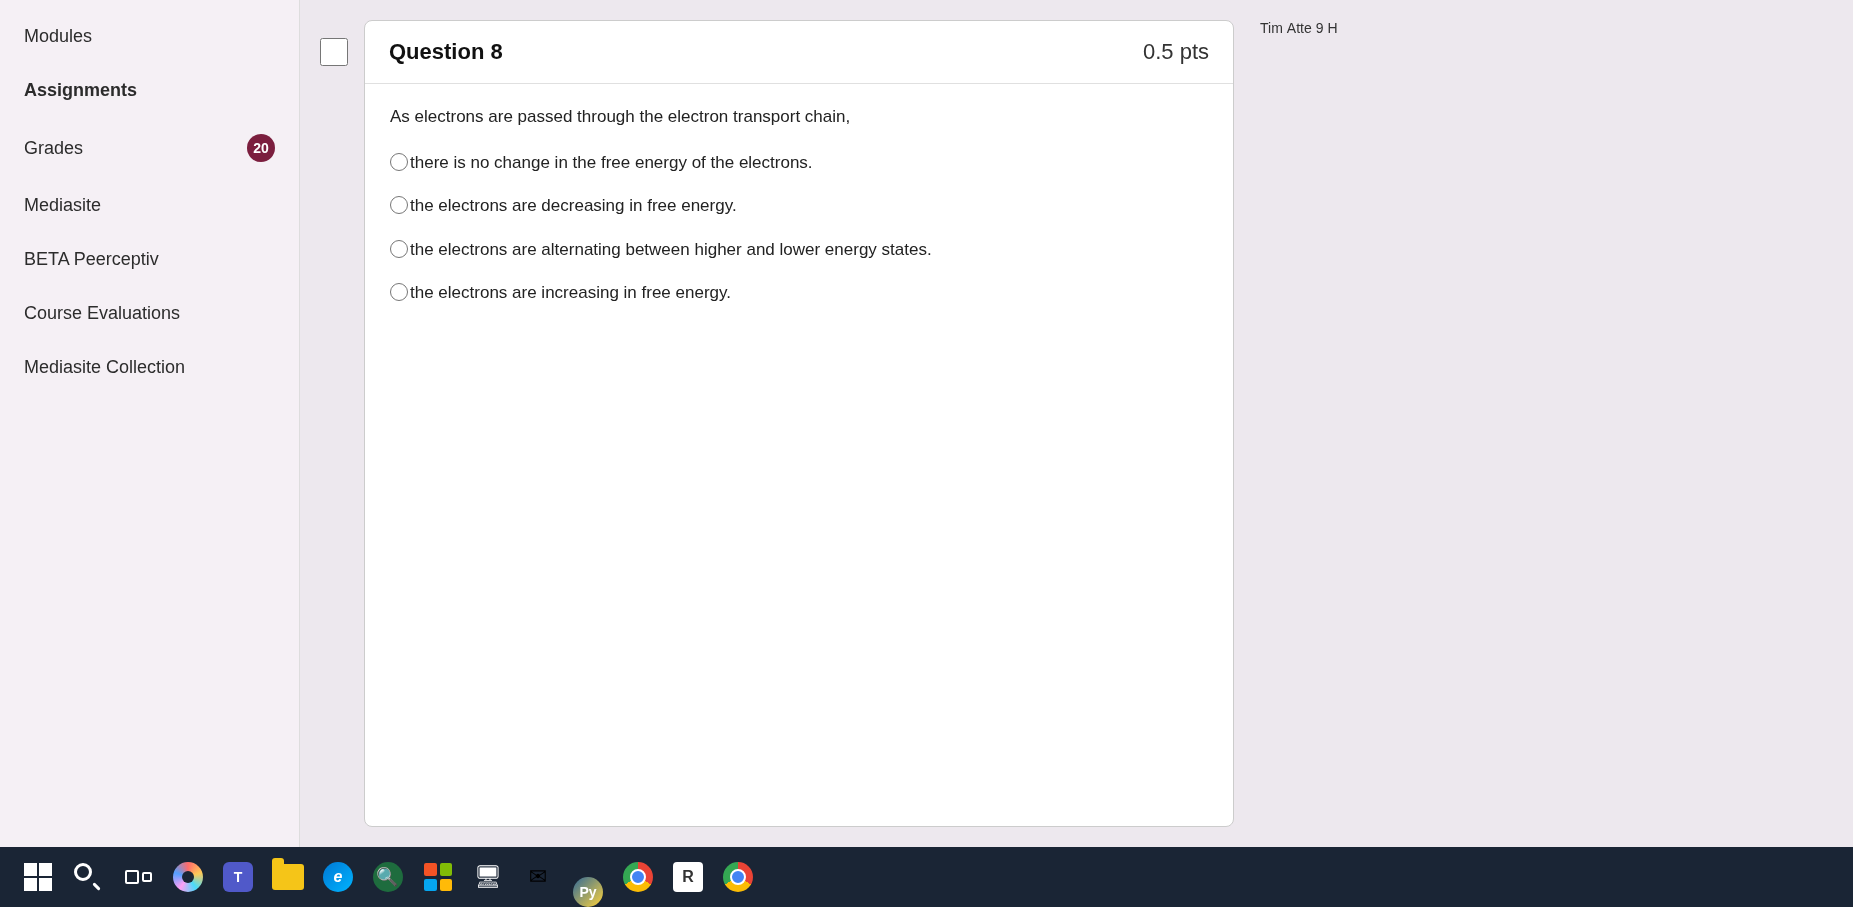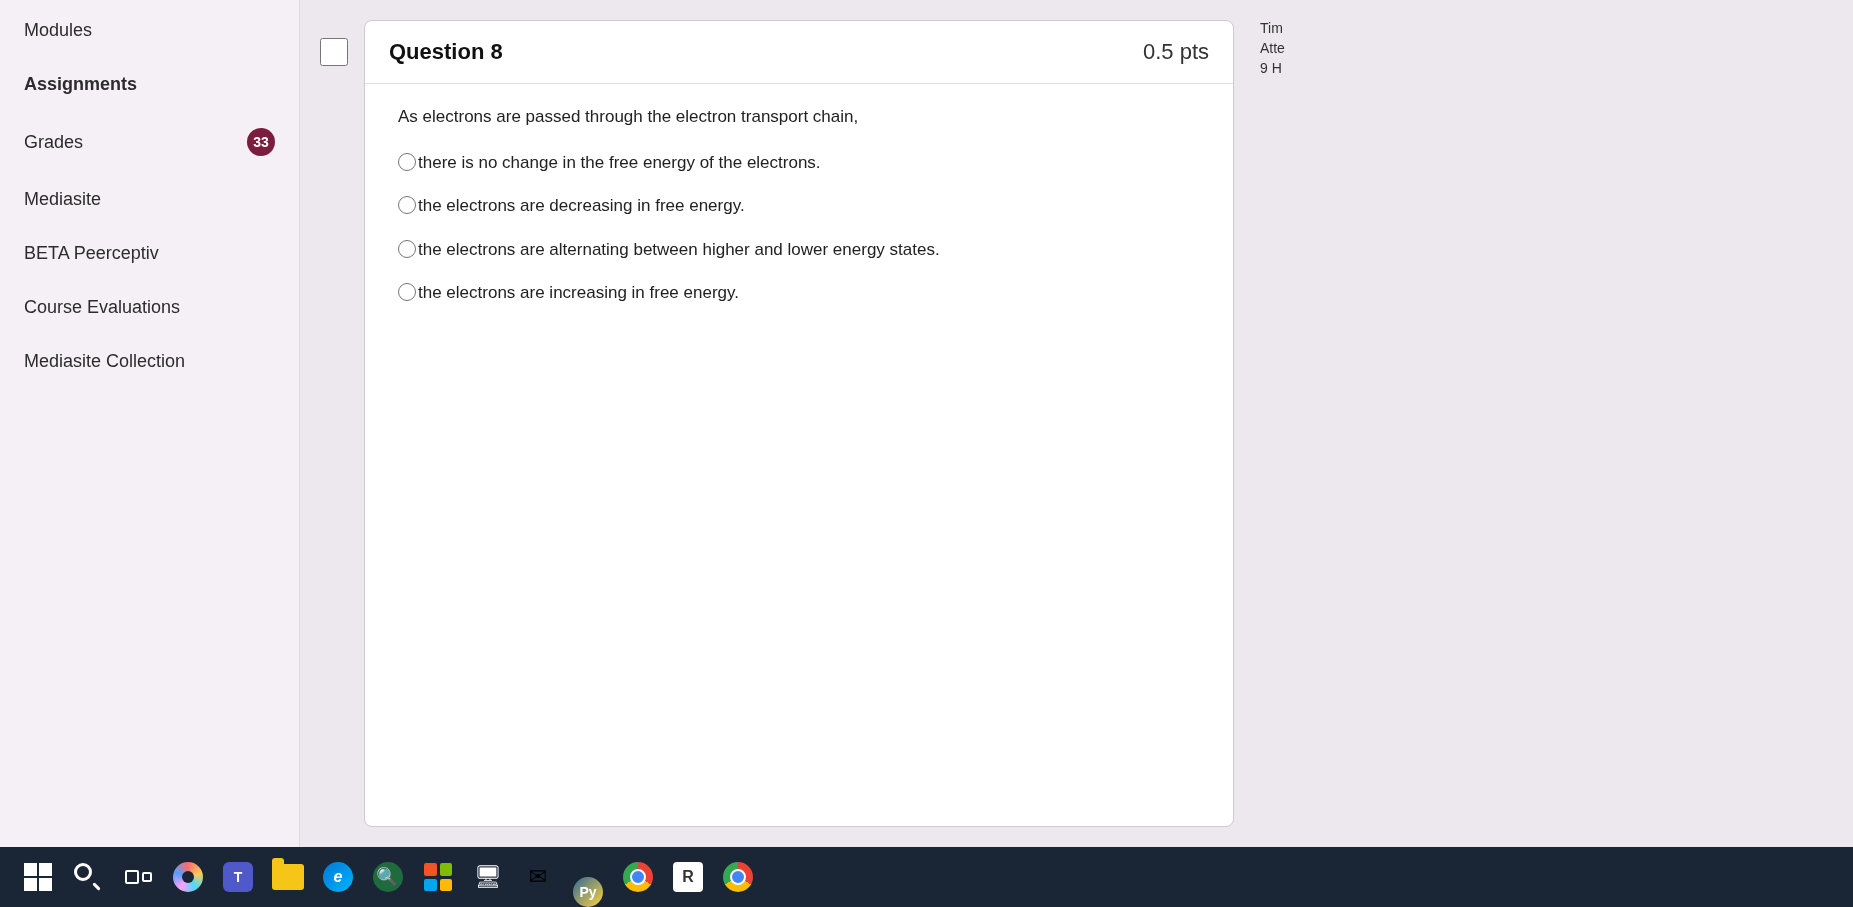--- a/index.html
+++ b/index.html
@@ -17,21 +17,21 @@
       display: flex;
       flex: 1;
       overflow: hidden;
     }
 
     
     .sidebar {
       width: 300px;
       background: #f5f0f5;
       border-right: 1px solid #ddd;
-      padding-top: 4px;
+      padding-top: 10px;
       flex-shrink: 0;
     }
 
     .sidebar-item {
       padding: 16px 24px;
       font-size: 18px;
       color: #2c2c2c;
       cursor: pointer;
       display: flex;
       align-items: center;
@@ -104,21 +104,21 @@
       font-weight: bold;
       color: #111;
     }
 
     .question-pts {
       font-size: 22px;
       color: #333;
     }
 
     .question-body {
-      padding: 20px 33px;
+      padding: 20px 25px;
     }
 
     .question-text {
       font-size: 17px;
       color: #222;
       margin-bottom: 20px;
       line-height: 1.5;
     }
 
     .answer-option {
@@ -135,21 +135,21 @@
     .answer-option input[type="radio"] {
       margin-top: 3px;
       width: 18px;
       height: 18px;
       flex-shrink: 0;
       accent-color: #555;
     }
 
     .side-info {
       display: flex;
-      flex-direction: column;
+      flex-direction: row;
       gap: 4px;
       font-size: 14px;
       color: #333;
       padding-left: 10px;
     }
 
     
     .taskbar {
       height: 60px;
       background: #1a2535;
@@ -317,21 +317,21 @@
 
   <div class="sidebar">
     <div class="sidebar-item">
       <span>Modules</span>
     </div>
     <div class="sidebar-item active">
       <span>Assignments</span>
     </div>
     <div class="sidebar-item">
       <span>Grades</span>
-      <span class="badge">33</span>
+      <span class="badge">20</span>
     </div>
     <div class="sidebar-item">
       <span>Mediasite</span>
     </div>
     <div class="sidebar-item">
       <span>BETA Peerceptiv</span>
     </div>
     <div class="sidebar-item">
       <span>Course Evaluations</span>
     </div>

